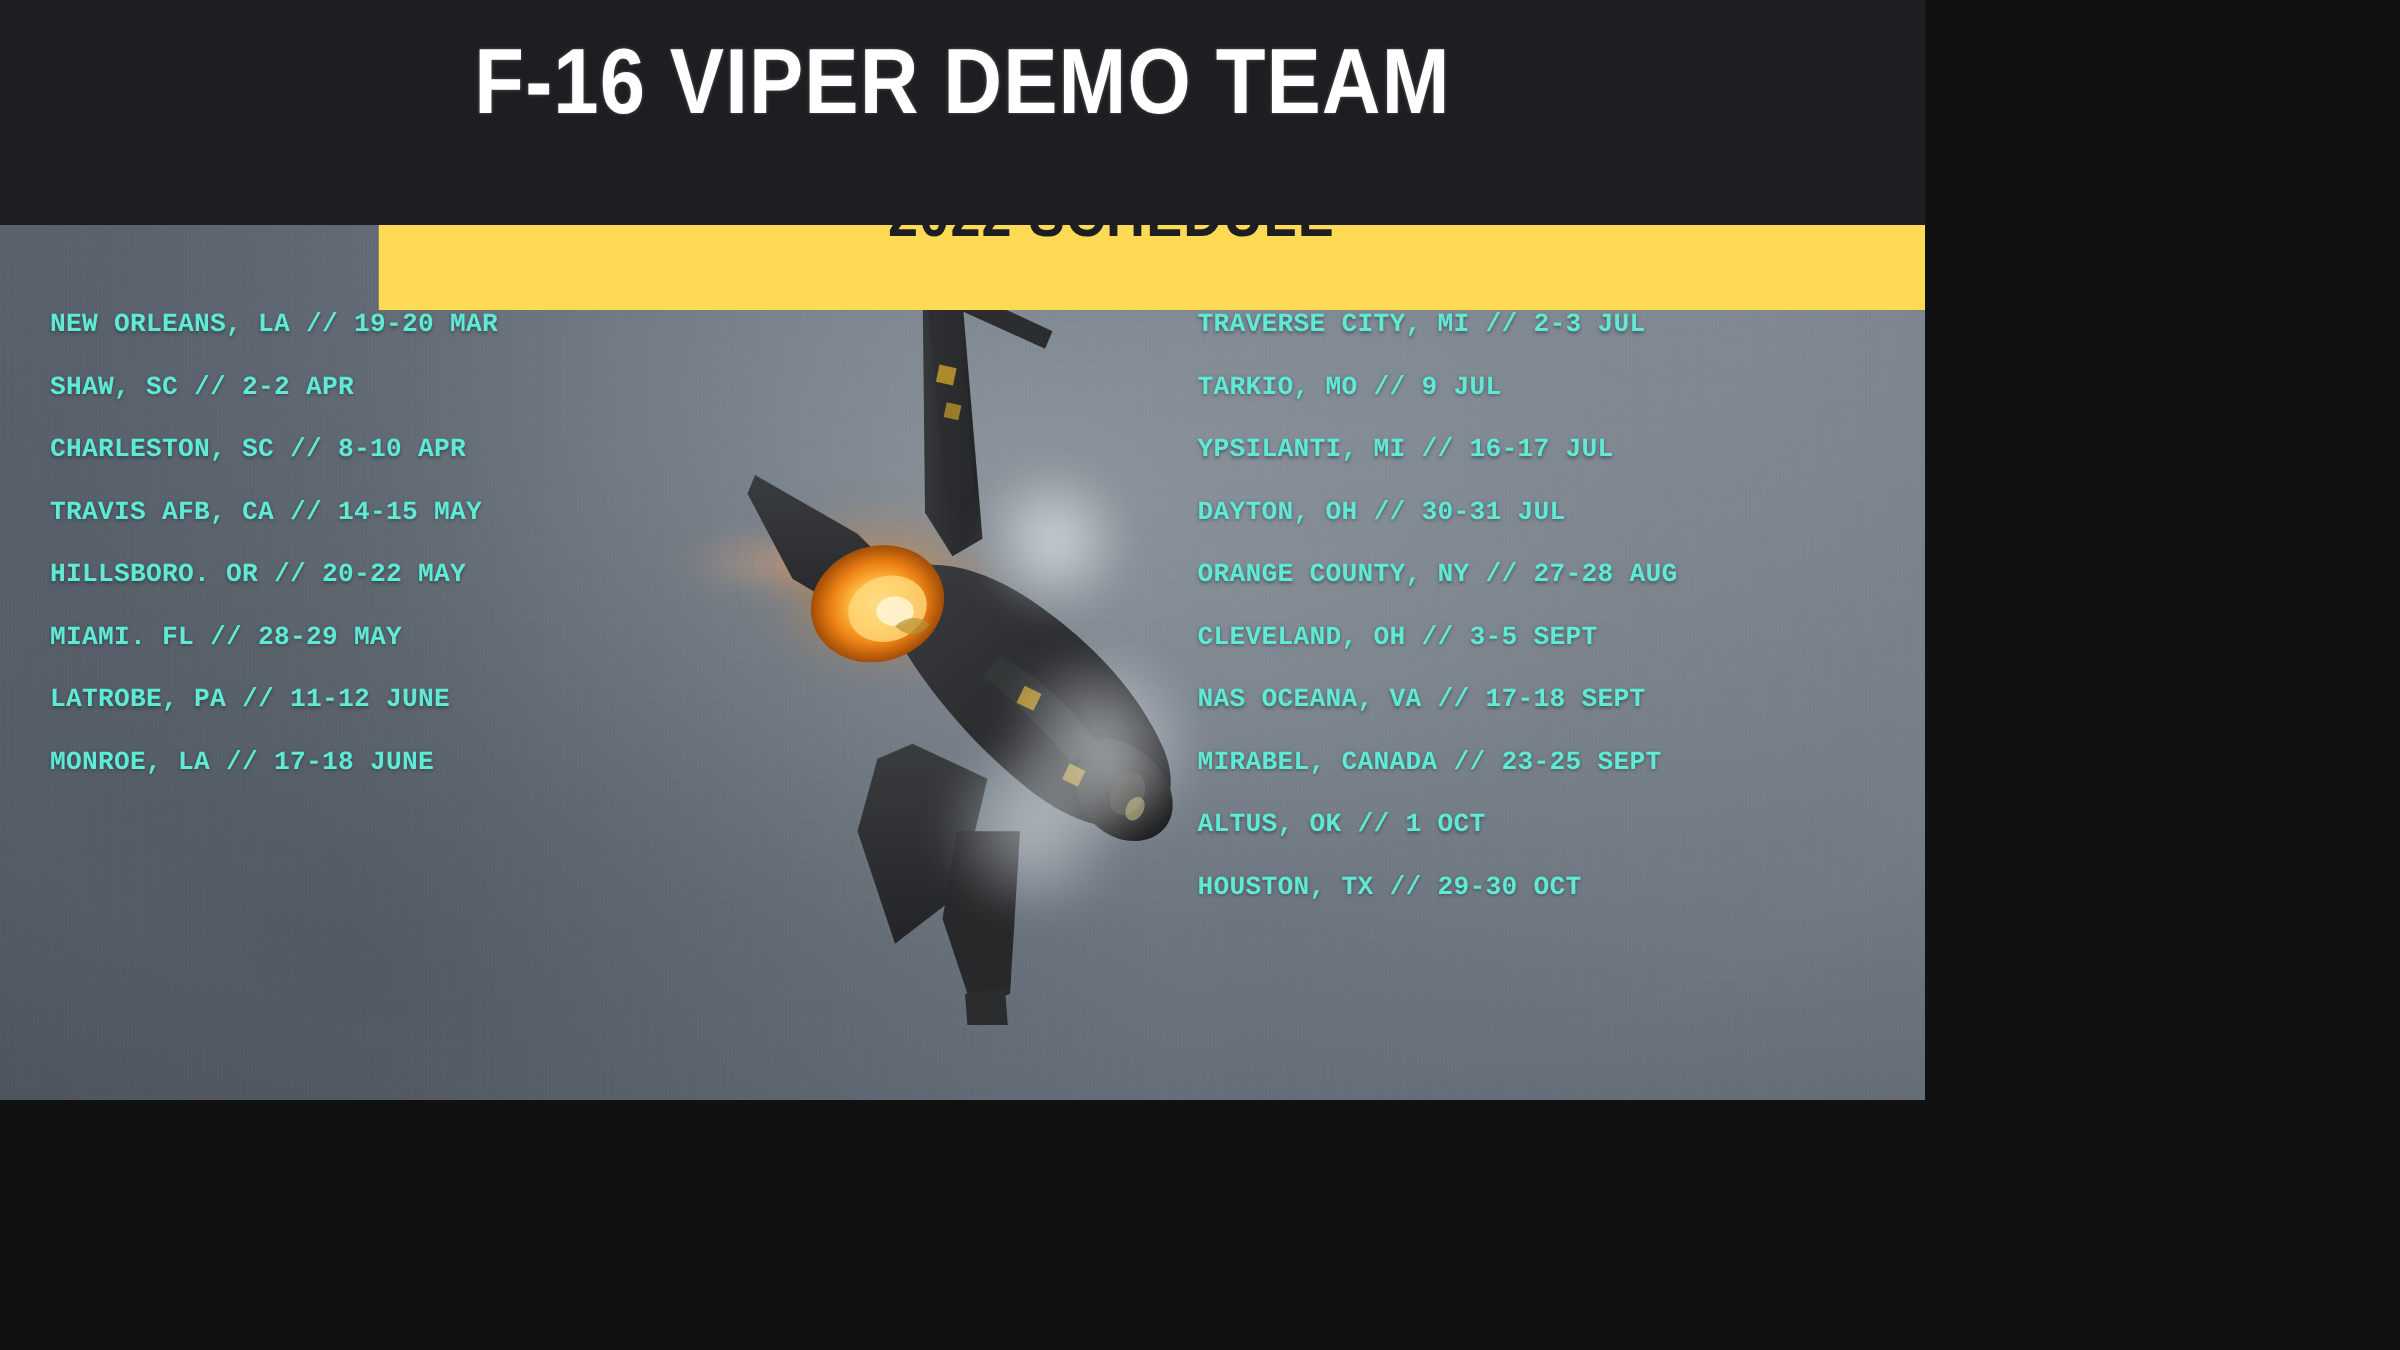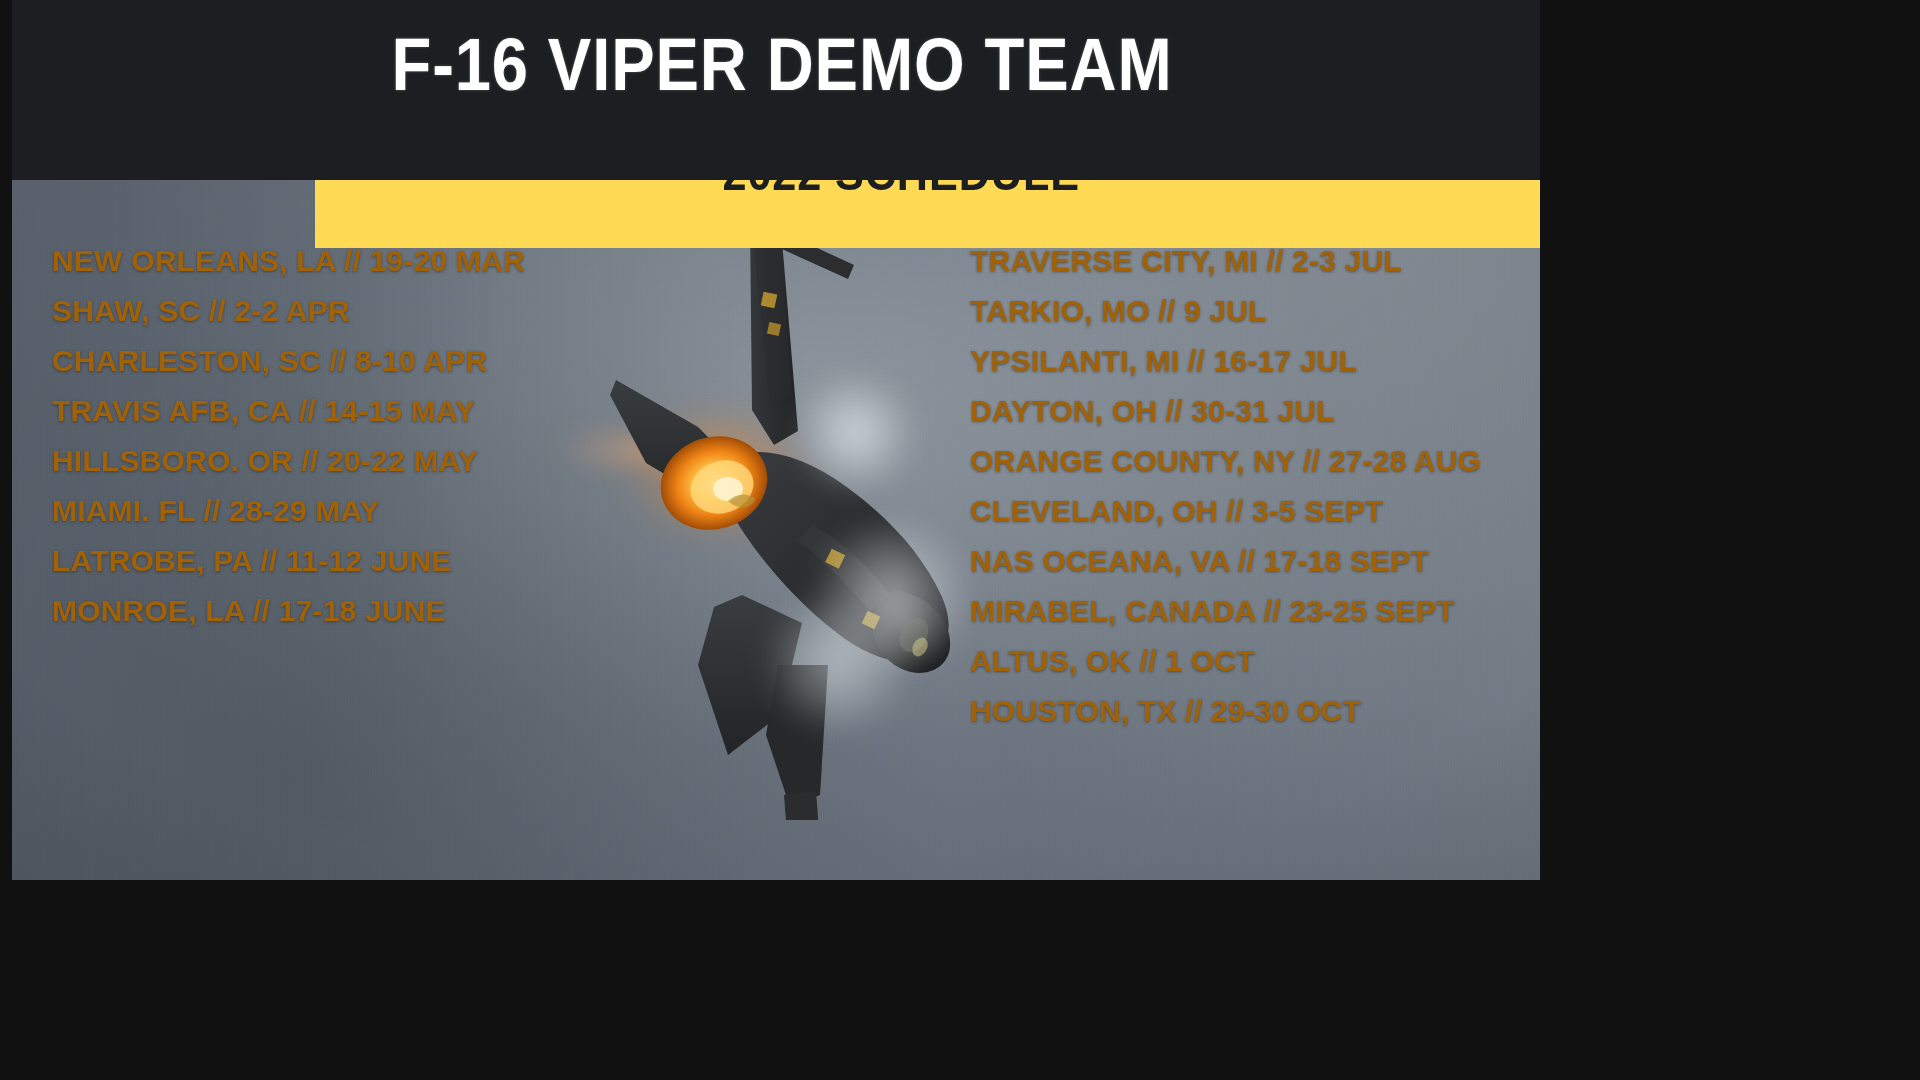--- a/index.html
+++ b/index.html
@@ -6,21 +6,20 @@
   html, body {
     width:1540px; height:880px;
     background:#111;
     font-family:"Liberation Sans", sans-serif;
     overflow:hidden;
   }
   #poster {
     position:relative;
     width:1540px; height:880px;
     overflow:hidden;
-    margin-left:12px;
   }
 
   
   .sky {
     position:absolute; inset:0;
     background:
       radial-gradient(ellipse 760px 520px at 52% 46%, #8d969e 0%, #7c858f 38%, #6d7680 68%, #636c77 100%),
       linear-gradient(170deg, #5e6772 0%, #6b737d 22%, #7d858e 48%, #8e969d 72%, #9aa1a8 100%);
   }
   .sky-haze {
@@ -109,24 +108,24 @@
 
   
   .col {
     position:absolute; z-index:7;
     display:flex; flex-direction:column;
   }
   .col-left  { left:40px;  top:236px; width:620px; }
   .col-right { left:958px; top:236px; width:600px; }
 
   .stop {
-    color:#a16207;
-    font-family:Liberation Sans, sans-serif;
+    color:#5eead4;
+    font-family:Liberation Mono, monospace;
     font-weight:700;
-    font-size:30px;
+    font-size:21px;
     line-height:50px;
     letter-spacing:0.2px;
     white-space:nowrap;
     text-shadow:0 1px 3px rgba(30,36,44,.55);
   }
 </style>
 </head>
 <body>
 
 <div id="poster">

